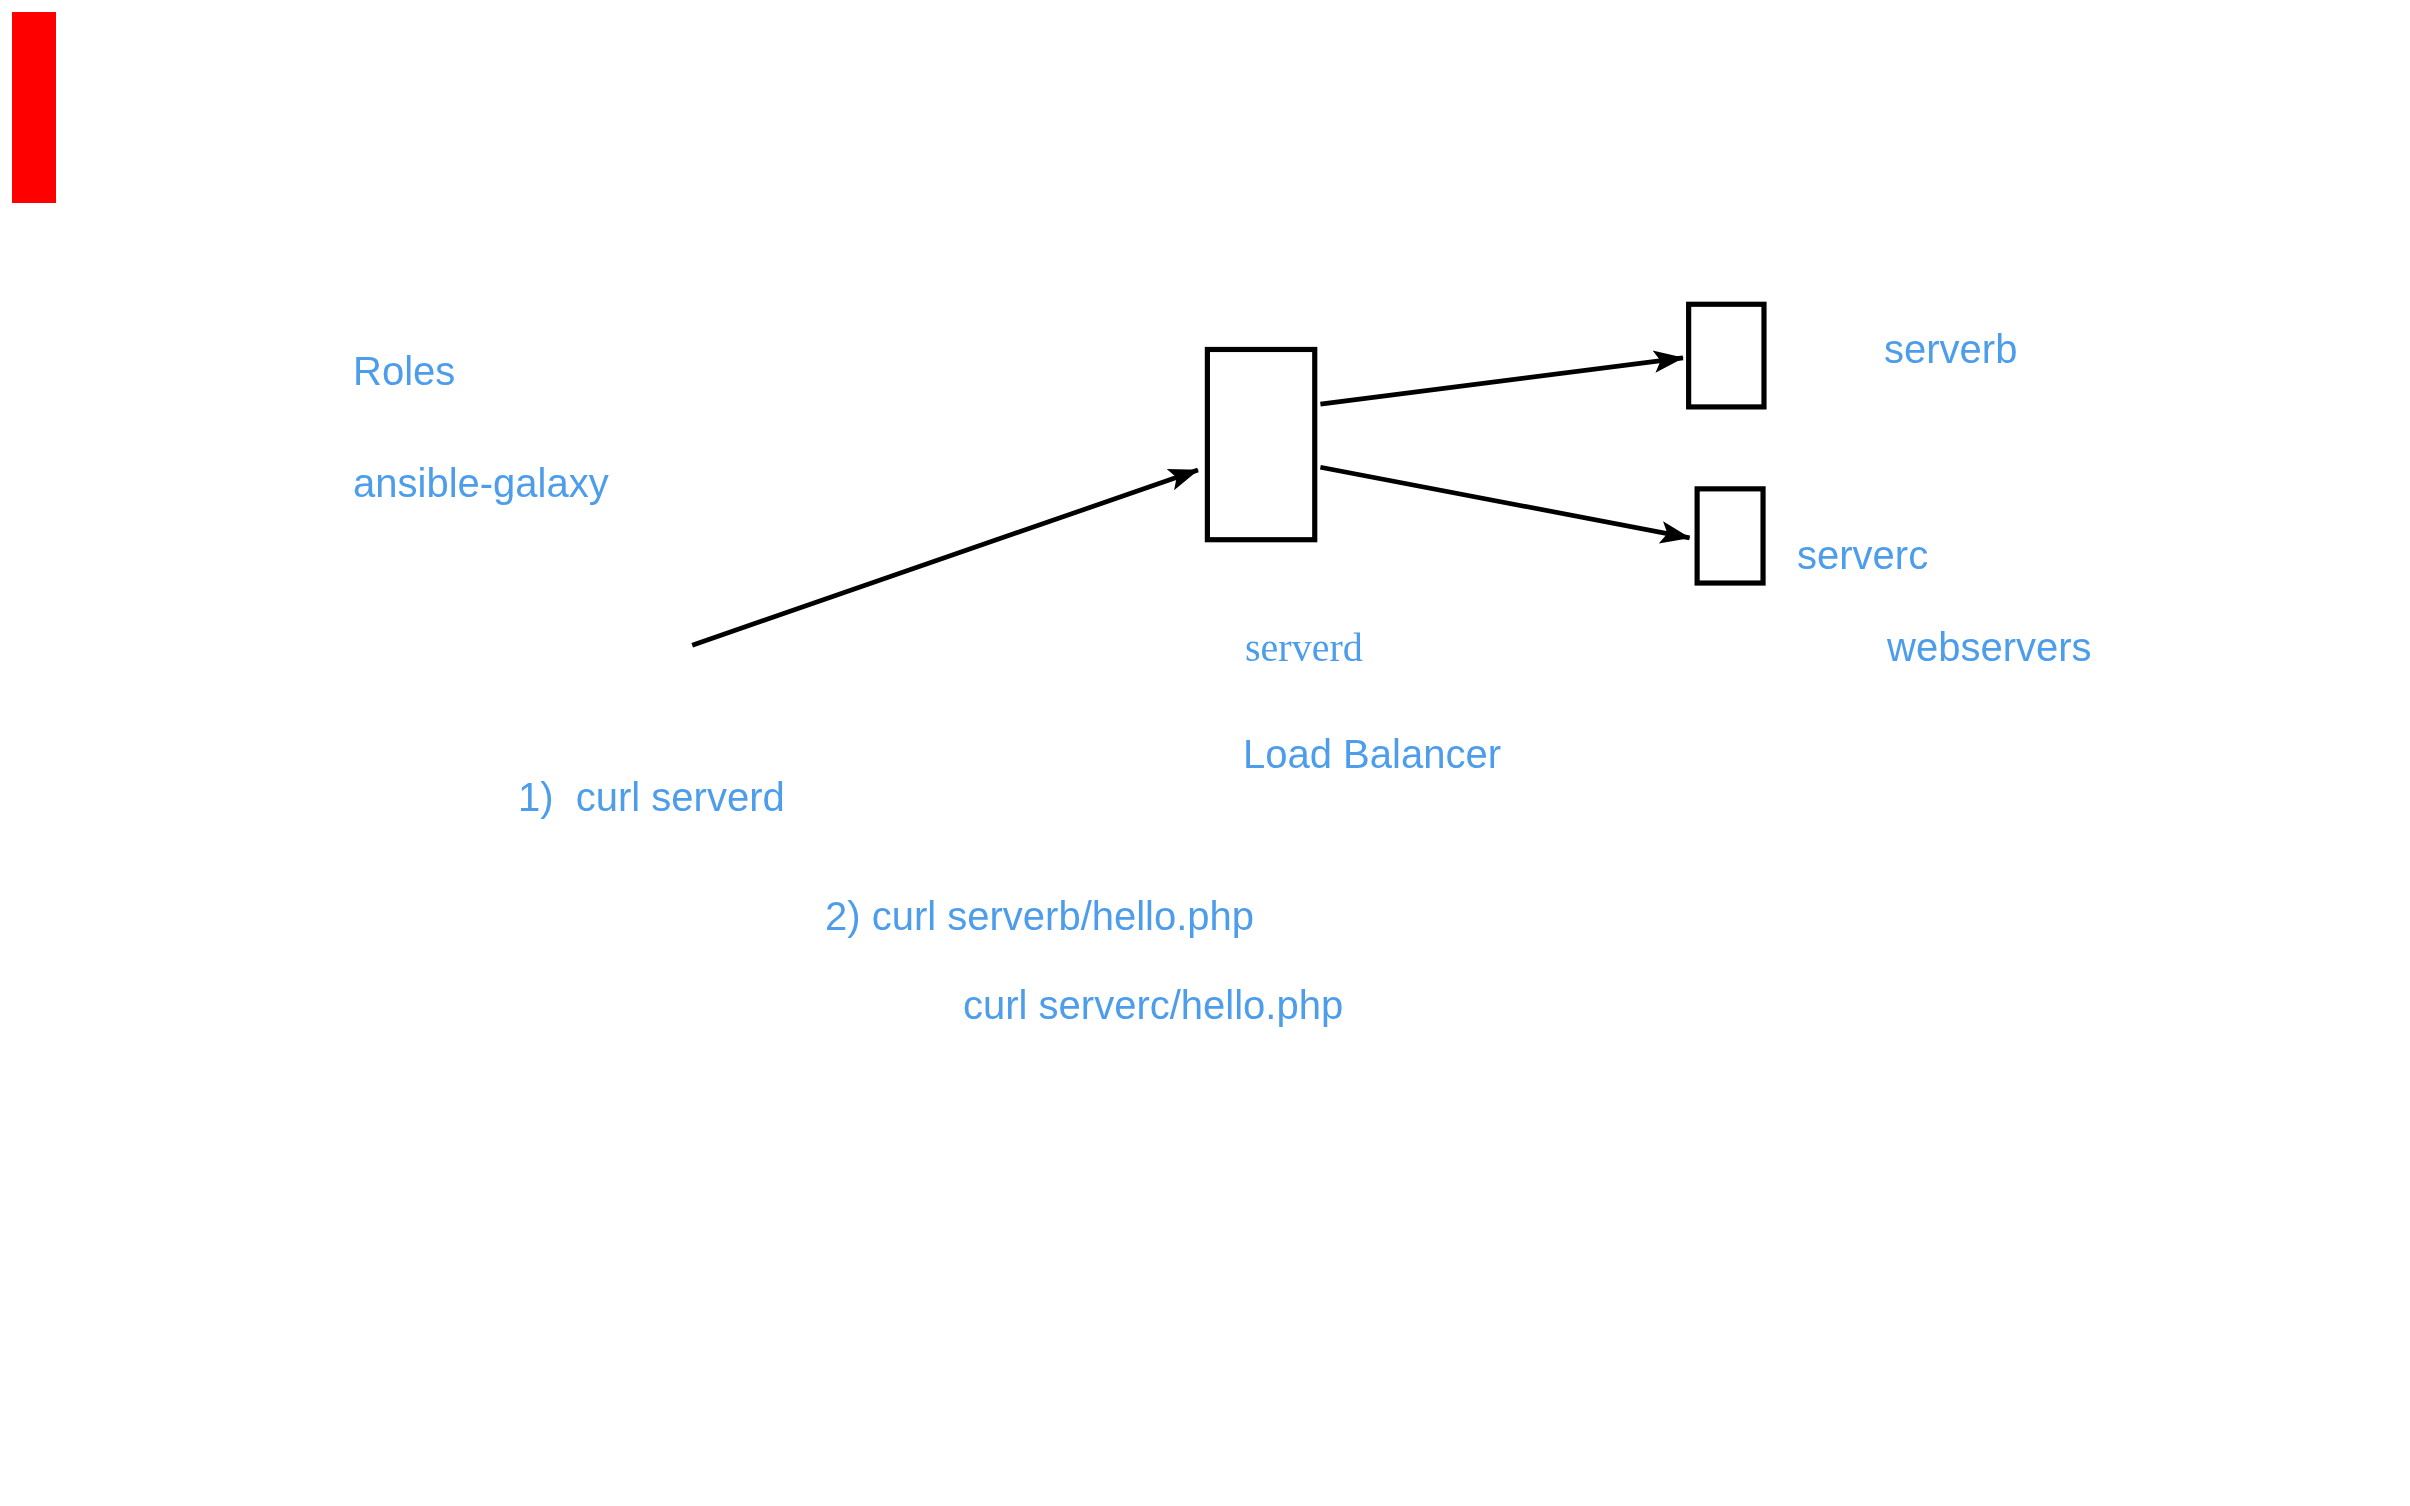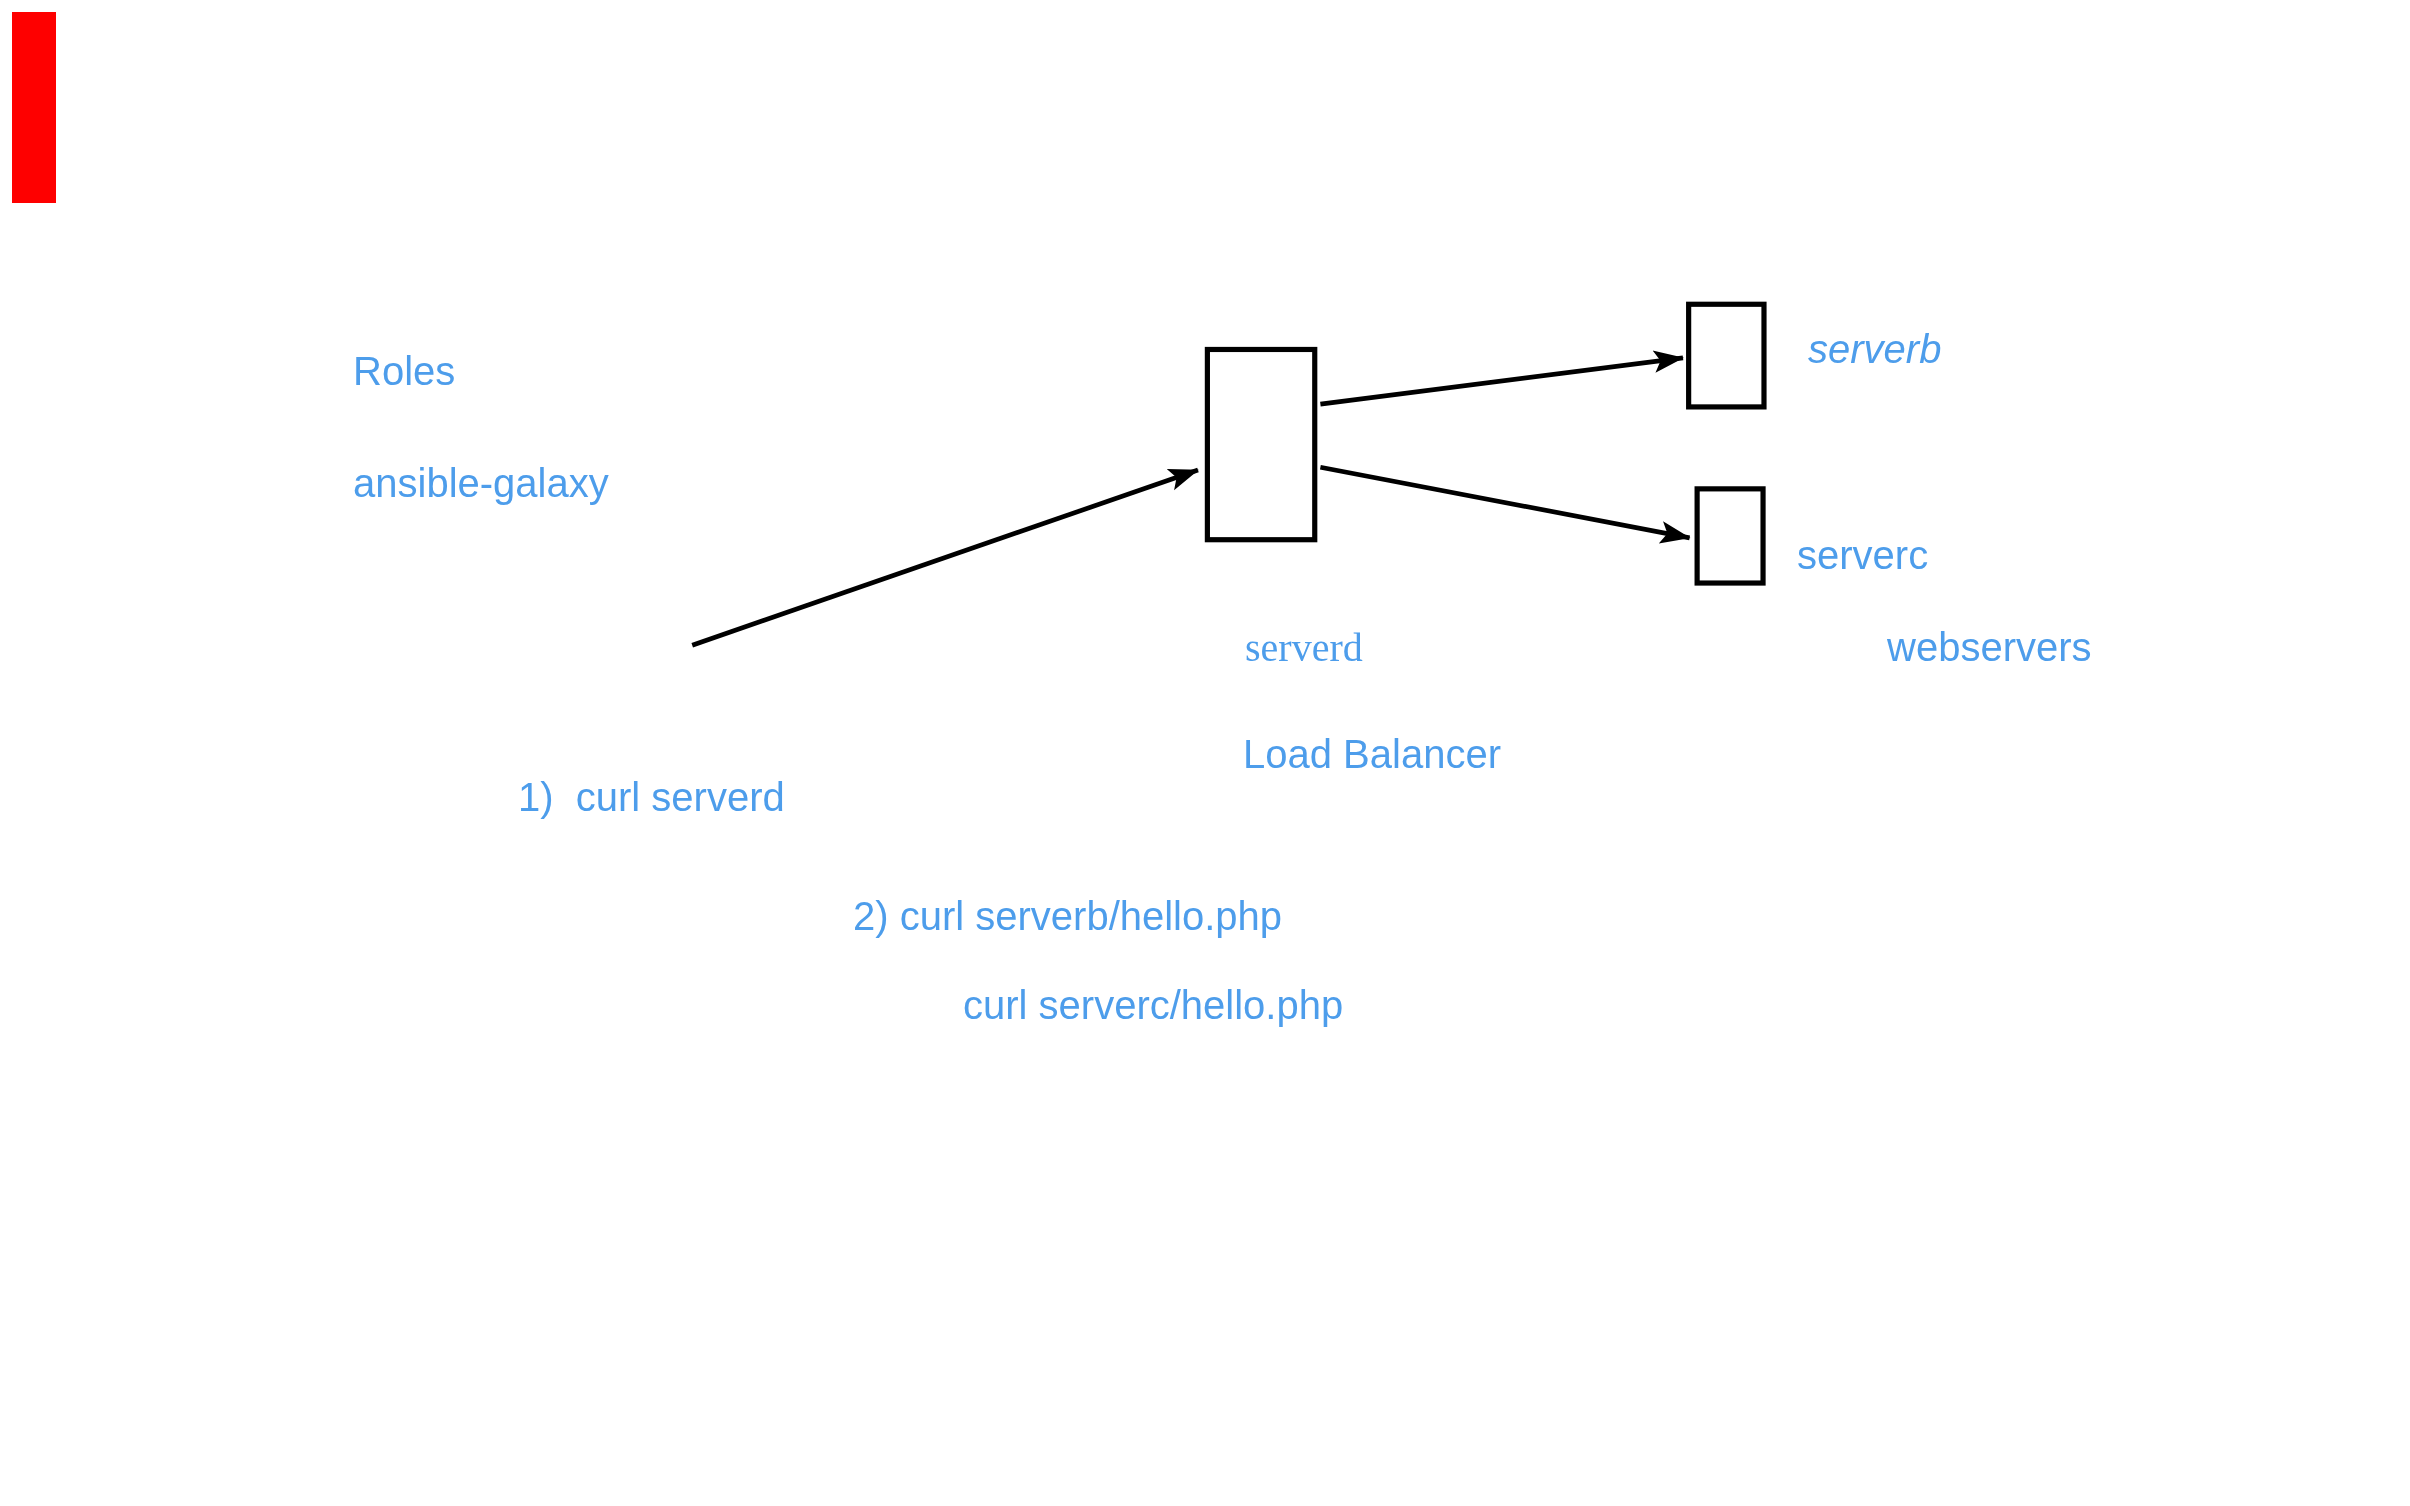--- a/index.html
+++ b/index.html
@@ -81,28 +81,28 @@
 
     <rect class="node" x="1802" y="519" width="70" height="100"></rect>
   </svg>
 
   <div class="label" style="left:353px; top:351px;">Roles</div>
 
   <div class="label" style="left:353px; top:463px;">ansible-galaxy</div>
 
   <div class="label" style="left:518px; top:744px;margin-top:33px;">1)  curl serverd</div>
 
-  <div class="label" style="left:825px; top:896px;margin-left:28px;">2) curl serverb/hello.php</div>
+  <div class="label" style="left:825px; top:896px;">2) curl serverb/hello.php</div>
 
   <div class="label" style="left:927px; top:985px;margin-left:36px;">curl serverc/hello.php</div>
 
   <div class="label" style="left:1245px; top:628px;font-family:Liberation Serif, serif;">serverd</div>
 
   <div class="label" style="left:1243px; top:734px;text-align:right;">Load Balancer</div>
 
-  <div class="label" style="left:1808px; top:329px;font-style:italic;">serverb</div>
+  <div class="label" style="left:1884px; top:329px;">serverb</div>
 
   <div class="label" style="left:1797px; top:535px;">serverc</div>
 
   <div class="label" style="left:1887px; top:627px;">webservers</div>
 
 </div>
 
 
 </body></html>

